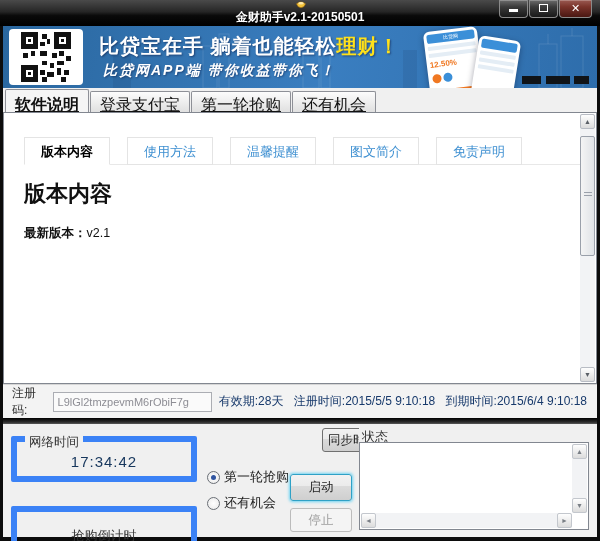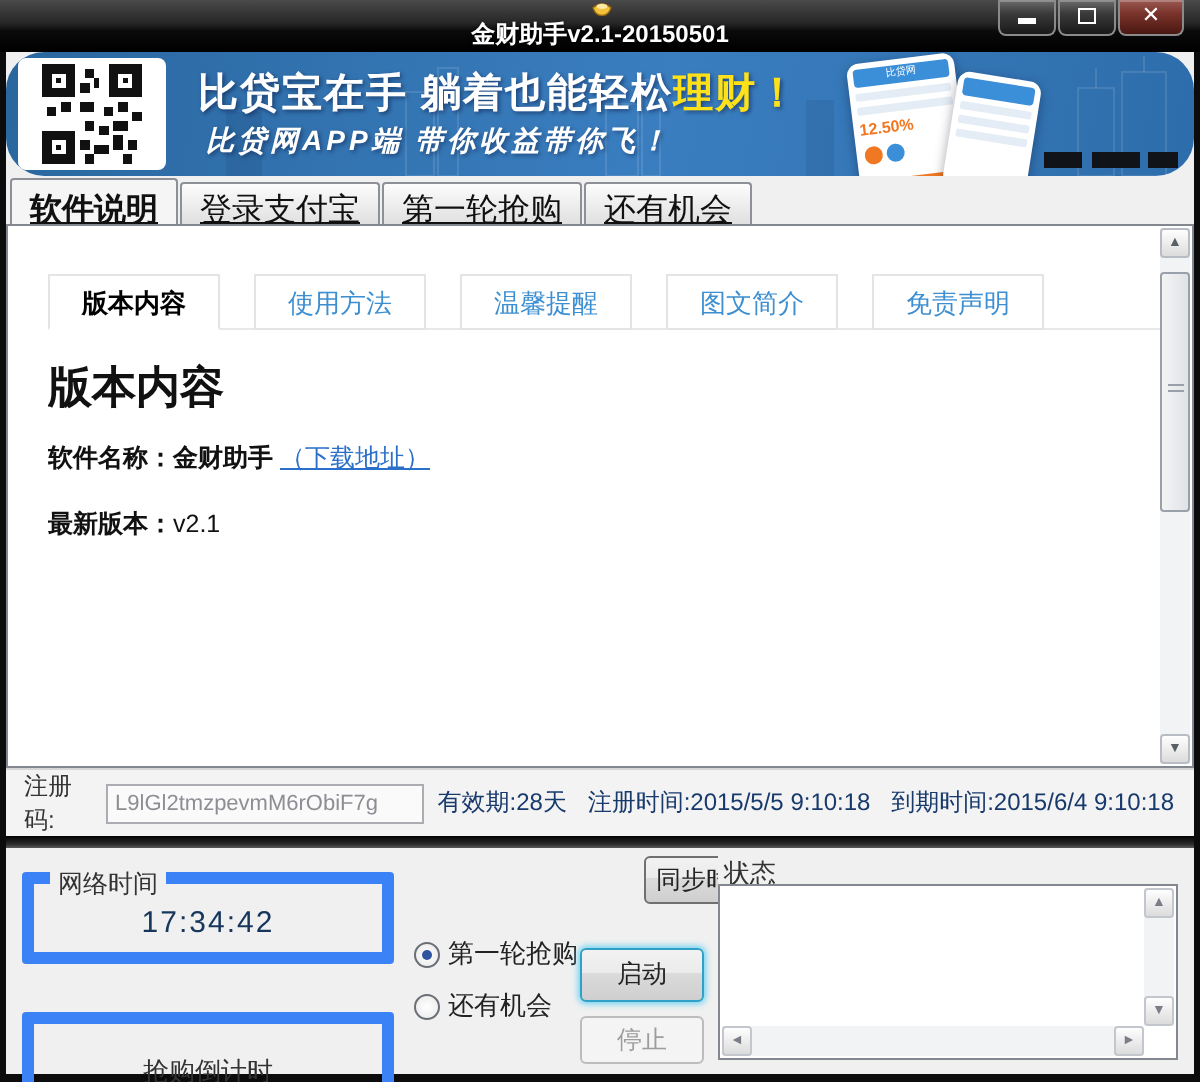--- a/index.html
+++ b/index.html
@@ -18,21 +18,21 @@
   .winbtn.close { width:33px; background:linear-gradient(#9a5a52,#7a332a 40%,#4a1712); }
   .glyph-min { display:inline-block; width:9px; height:3px; background:#fff; margin-top:9px; }
   .glyph-max { display:inline-block; width:9px; height:8px; border:1px solid #fff; margin-top:4px; }
   .glyph-x { font-size:11px; font-weight:bold; }
 
   
   .client { position:absolute; left:3px; top:26px; width:594px; height:511px; background:#f0f0f0; }
 
   
   .banner { position:absolute; left:0; top:0; width:594px; height:62px; overflow:hidden;
-    background:linear-gradient(100deg,#2a679f,#3a7ec0 55%,#2e6dab);border-radius:19px; }
+    background:linear-gradient(100deg,#2a679f,#3a7ec0 55%,#2e6dab); }
   .skyline { position:absolute; inset:0; opacity:.5; }
   .qr { position:absolute; left:6px; top:3px; width:74px; height:56px; background:#fff; border-radius:4px; padding:3px; }
   .qr svg { width:100%; height:100%; }
   .headline { position:absolute; left:96px; top:7px; color:#fff; font-size:20px; font-weight:bold;
     letter-spacing:1px; text-shadow:1px 1px 2px rgba(0,0,40,.45); white-space:nowrap; }
   .headline .accent { color:#ffe11a; }
   .subline { position:absolute; left:100px; top:36px; color:#fff; font-size:14px; font-style:italic;
     font-weight:bold; letter-spacing:2px; text-shadow:1px 1px 2px rgba(0,0,40,.4); white-space:nowrap; }
   .phone { position:absolute; background:#fff; border-radius:6px; box-shadow:0 2px 6px rgba(0,0,30,.35); overflow:hidden; }
   .phone1 { left:424px; top:3px; width:54px; height:72px; transform:rotate(-7deg); padding:3px 3px; }
@@ -226,24 +226,20 @@
     <div class="content">
       <div class="content-inner">
         <div class="itabs">
           <div class="itab active">版本内容</div>
           <div class="itab">使用方法</div>
           <div class="itab">温馨提醒</div>
           <div class="itab">图文简介</div>
           <div class="itab">免责声明</div>
         </div>
         <div class="c-heading">版本内容</div>
-        <div class="c-field f1">
-          <span class="lbl">软件名称：</span><span class="val">金财助手</span>
-          <a href="#">（下载地址）</a>
-        </div>
         <div class="c-field f2">
           <span class="lbl">最新版本：</span><span class="val plain">v2.1</span>
         </div>
 
       </div>
       <div class="vscroll">
         <div class="sb-btn sb-up">▲</div>
         <div class="sb-thumb">
             <div class="sb-grip"></div>
           </div>

